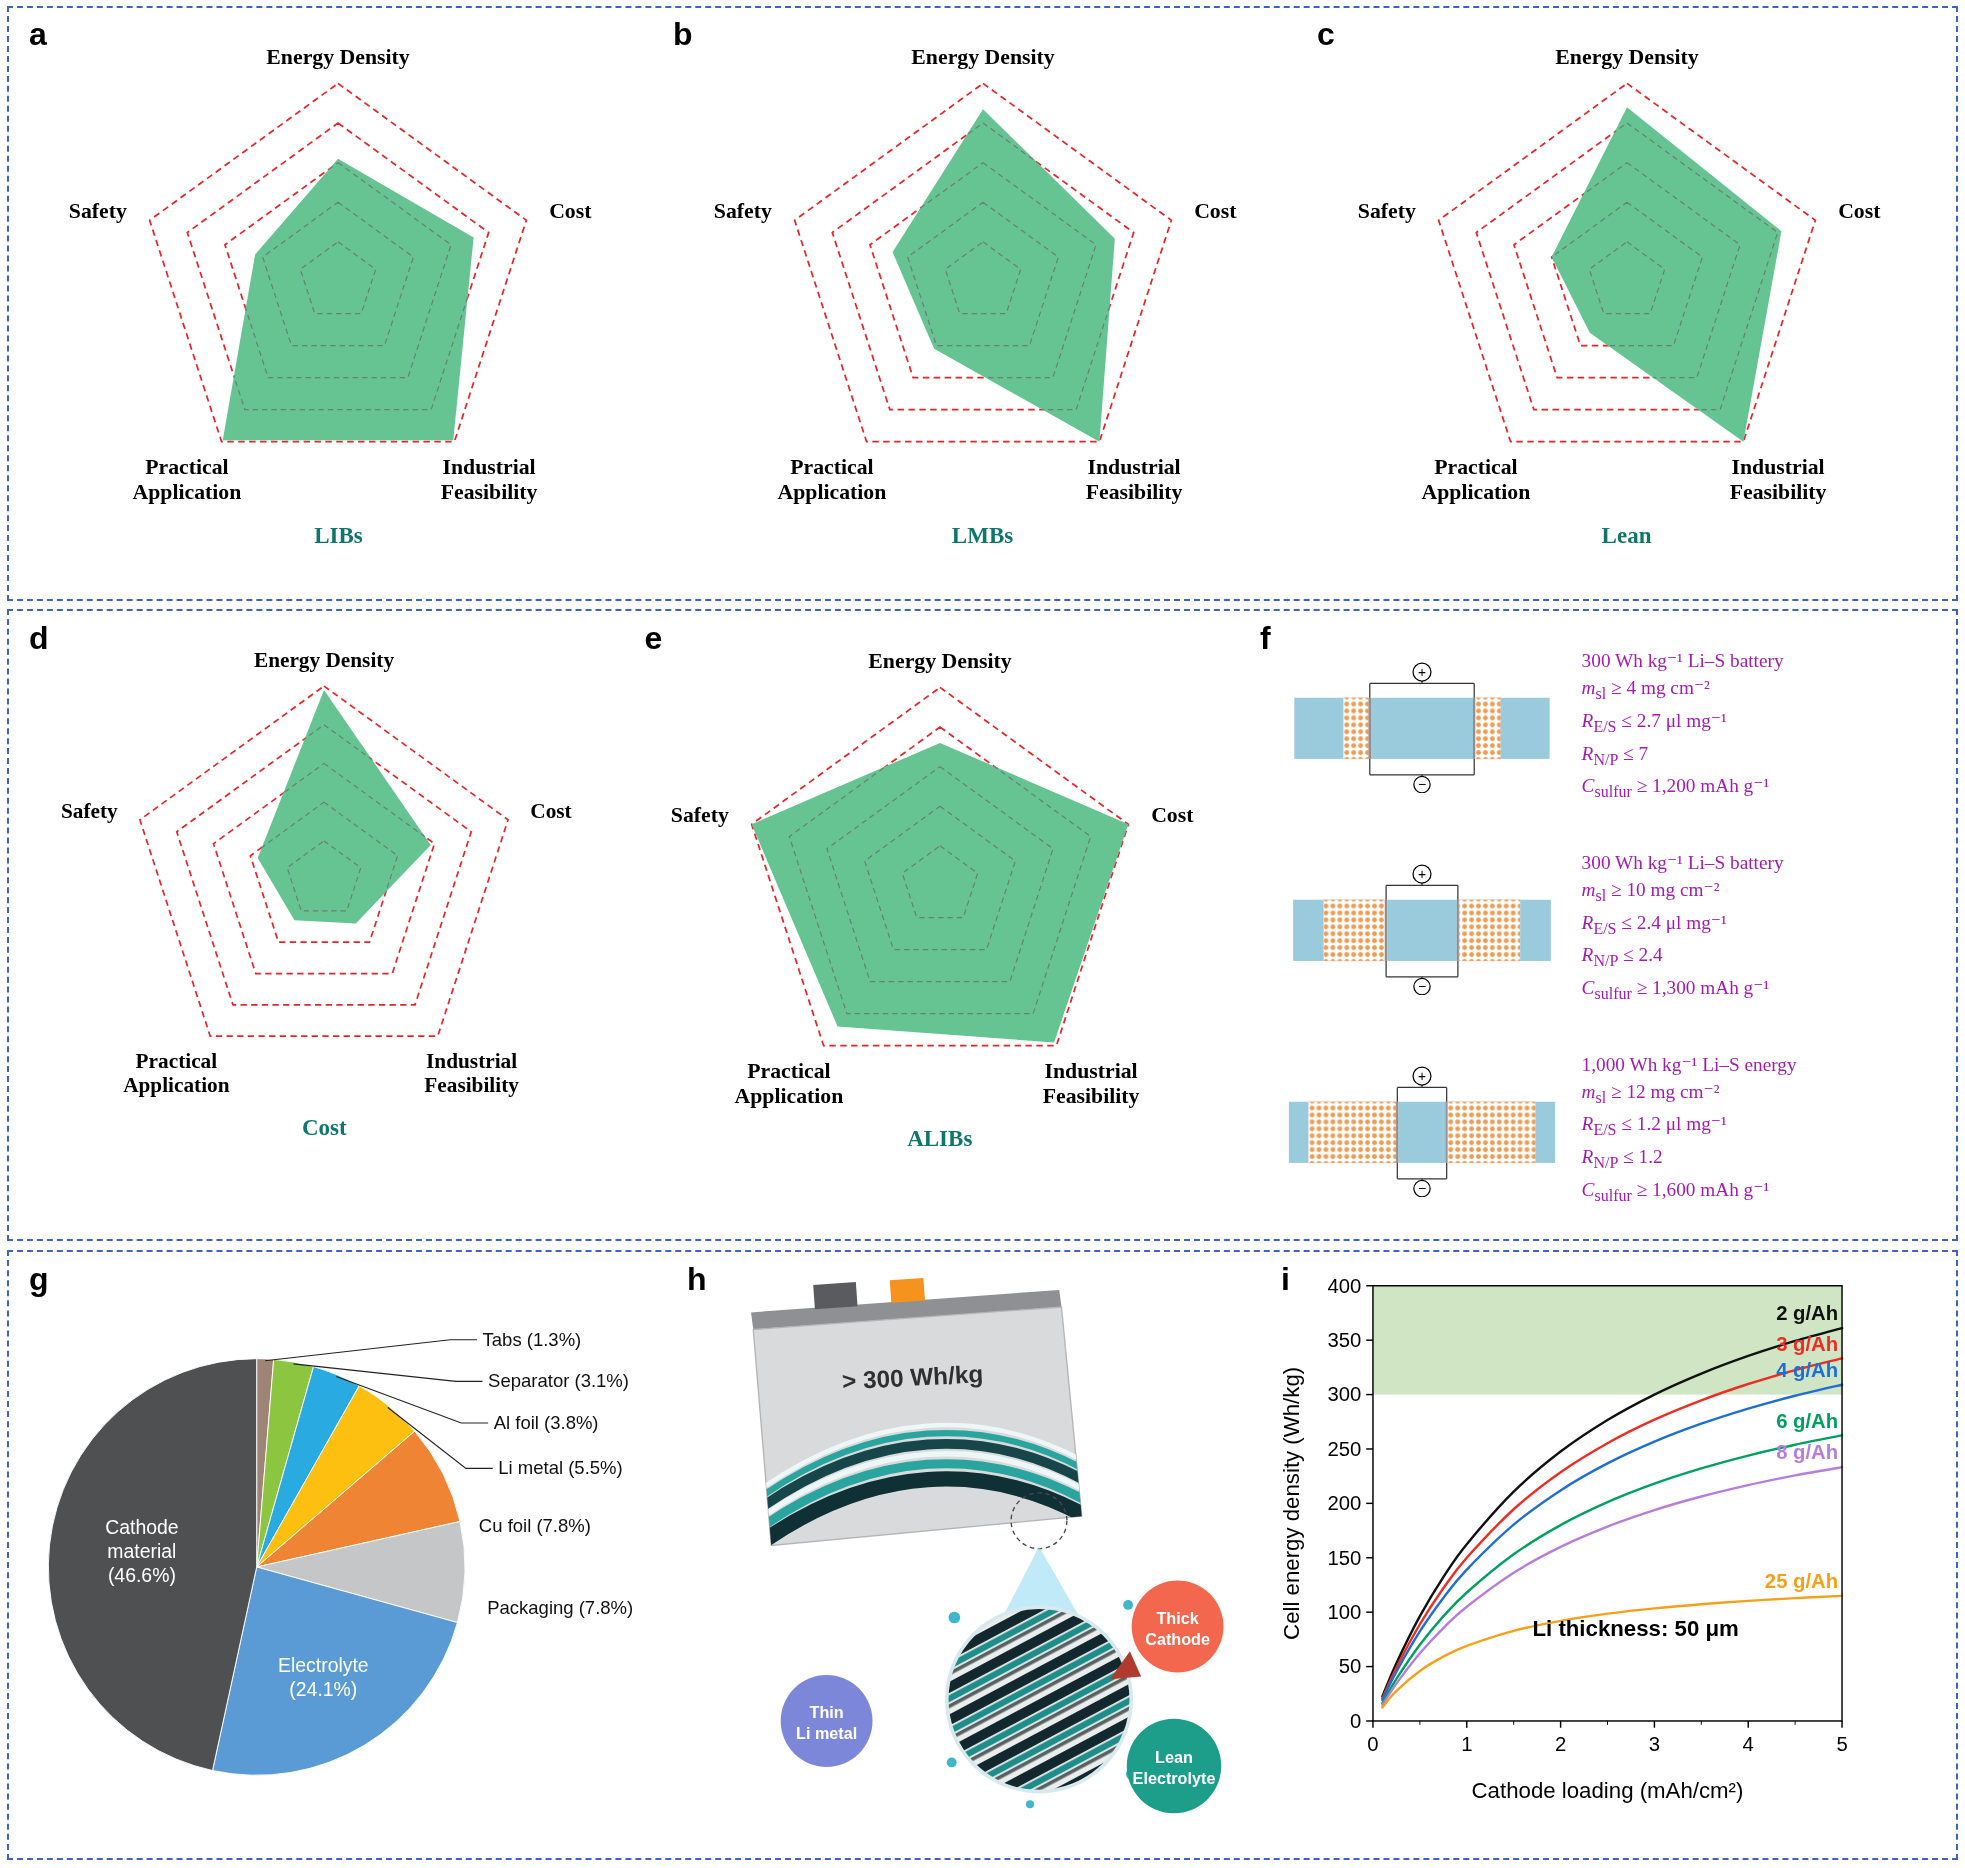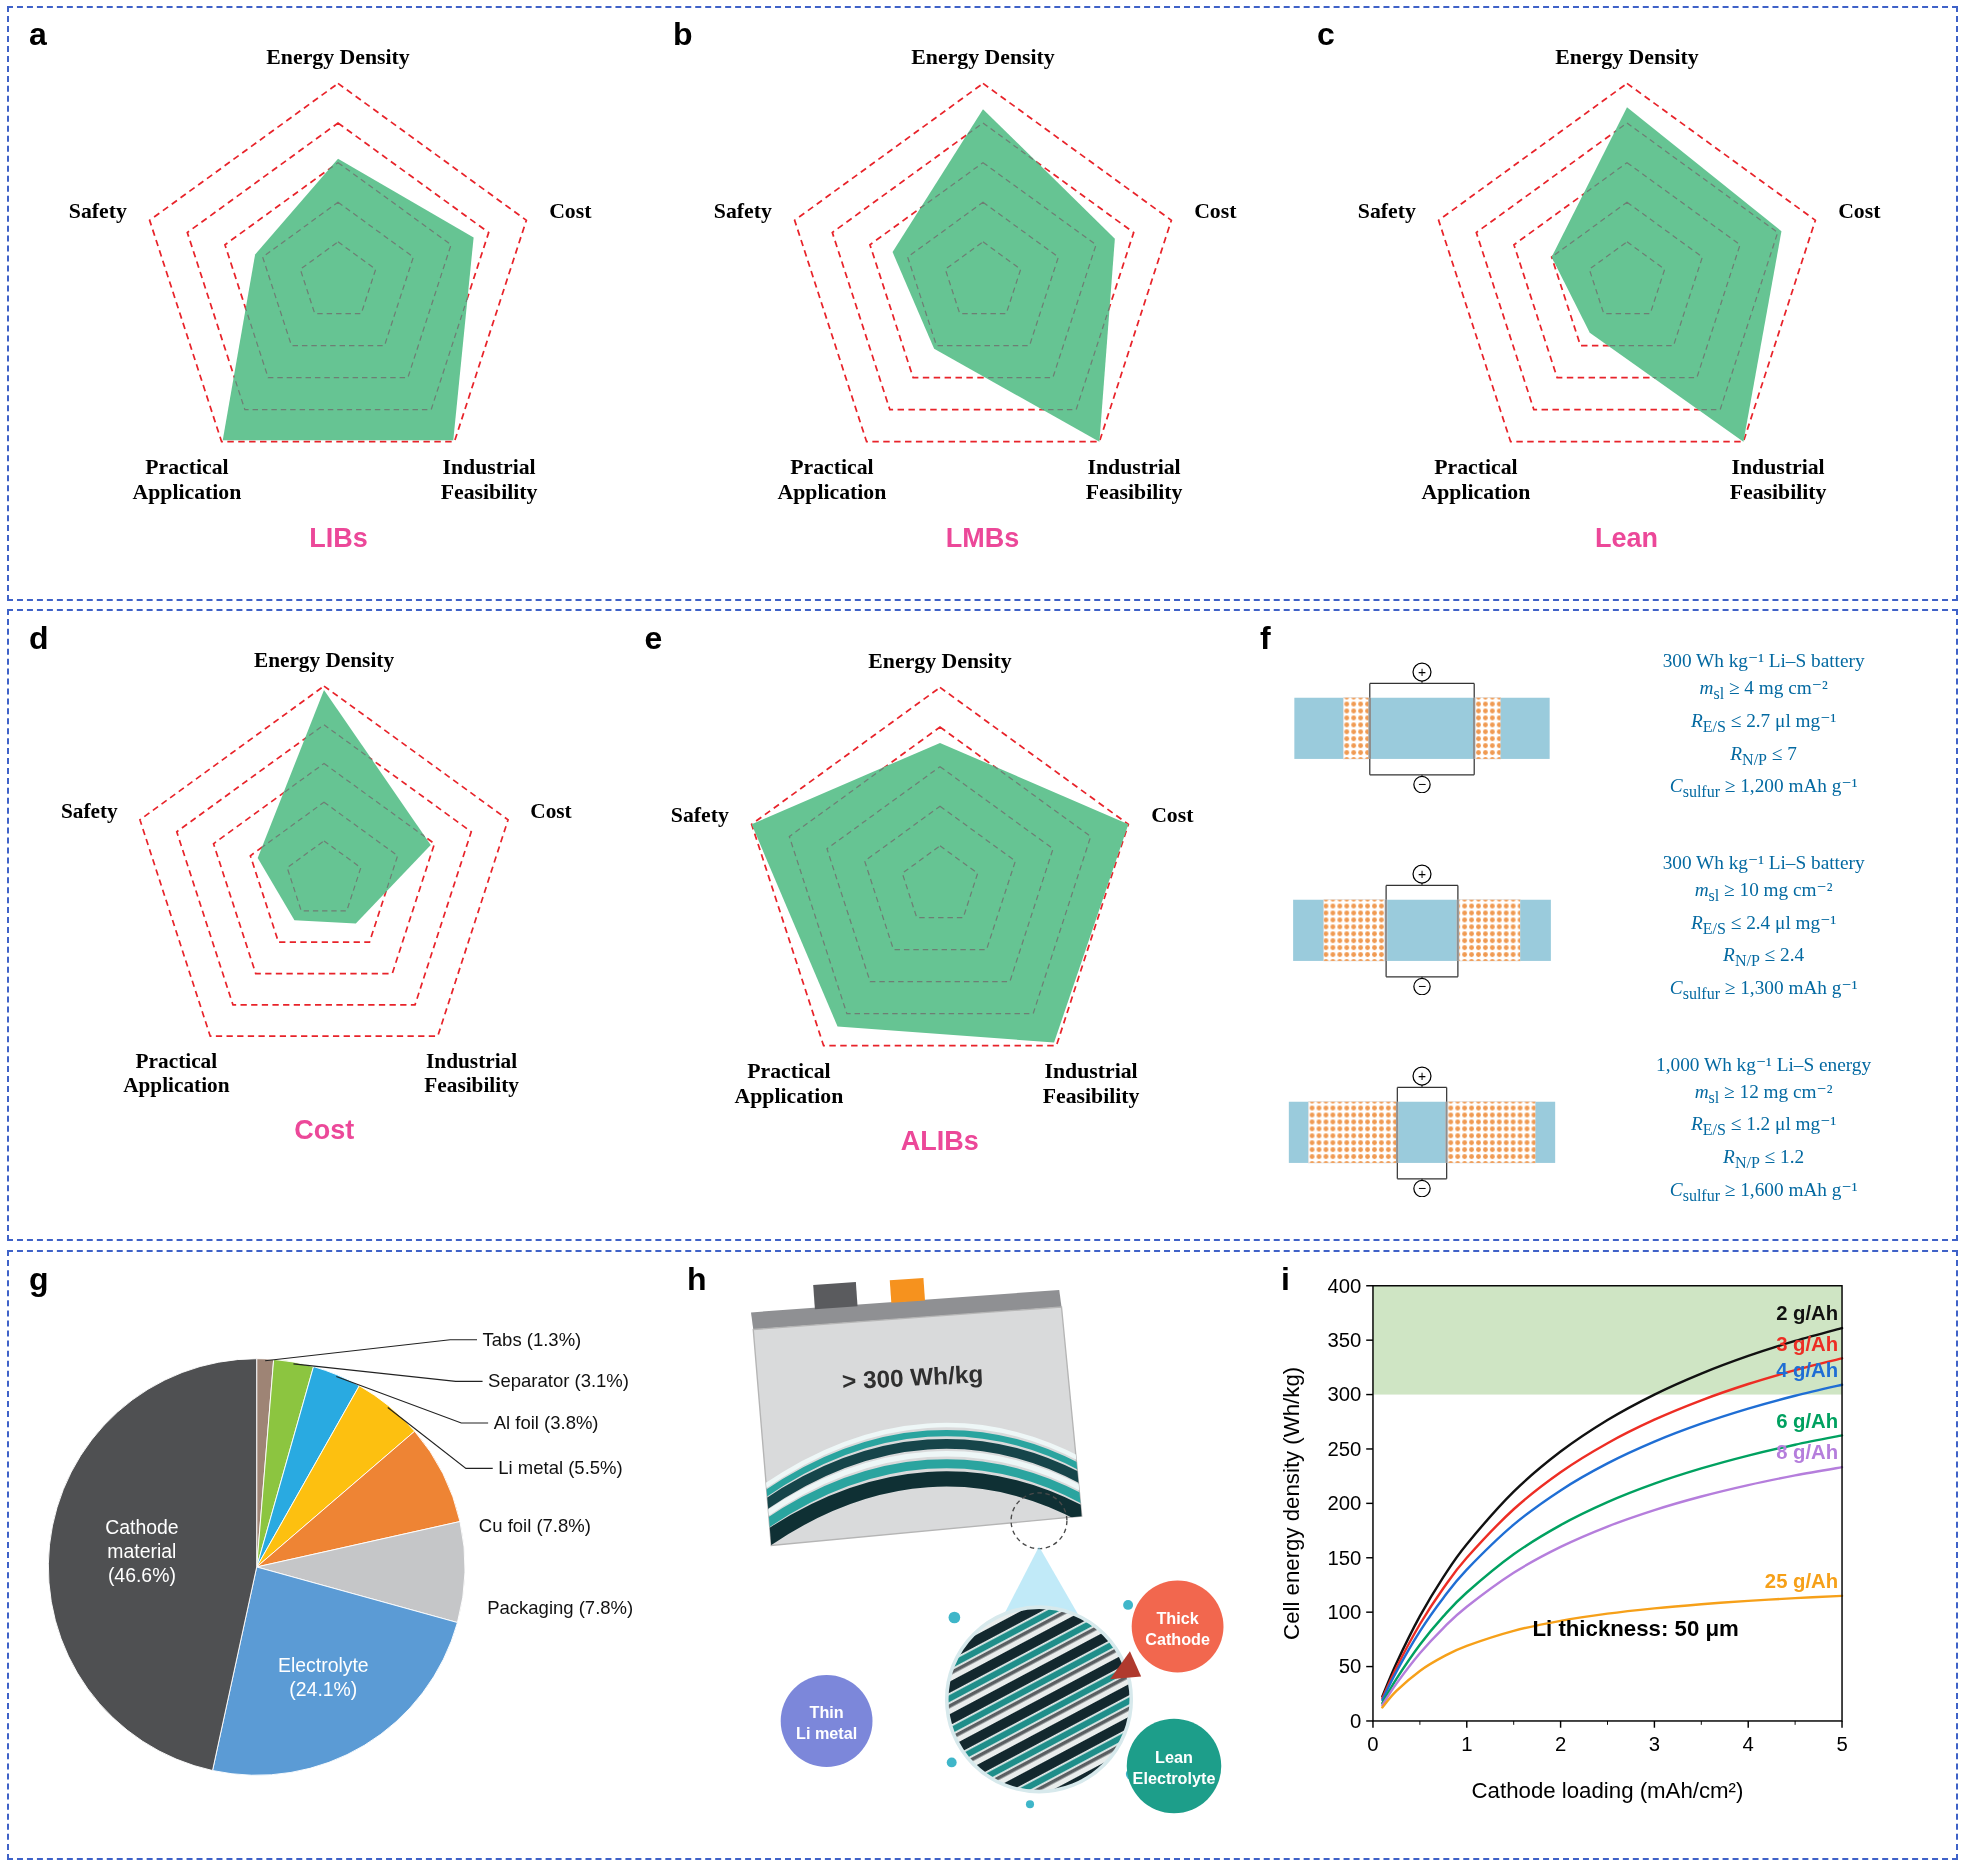--- a/index.html
+++ b/index.html
@@ -7,27 +7,27 @@
   body{width:1965px;height:1869px;overflow:hidden;font-family:"Liberation Sans","DejaVu Sans",sans-serif}
   .page{width:1965px;height:1869px;padding:5.8px 6.8px;display:flex;flex-direction:column;gap:8.7px}
   .srow{border:2.4px dashed #3f62c8;background:#fff;display:flex;align-items:flex-start;padding:3.9px 7.7px;position:relative}
   #row1{height:595px}
   #row2{height:632px}
   #row3{height:610px}
   .radar-panel{position:relative;flex:1;display:flex;flex-direction:column;align-items:center;padding-top:12.6px}
   .radar-svg{width:614px;height:auto;display:block}
   .radar-svg.small{width:600px}
   .panel-letter{position:absolute;left:12.6px;top:4.8px;font-weight:700;font-size:32px;color:#000;z-index:3}
-  .radar-title{margin-top:-1.9px;font-family:Liberation Sans, sans-serif;font-weight:700;font-size:27px;color:#ec4899}
+  .radar-title{margin-top:-1.9px;font-family:Liberation Serif, serif;font-weight:700;font-size:23px;color:#0f766e}
   .radar-label{font-weight:700;font-size:44px;font-family:"Liberation Serif","DejaVu Serif",serif;fill:#000}
   
   .f-panel{position:relative;flex:none;width:701px;display:flex;flex-direction:column;justify-content:space-around;padding:9.7px 2.9px 4.8px 19.3px;height:100%}
   .f-row{display:flex;align-items:center;gap:4.8px}
   .f-svg{width:310px;height:auto;flex:none}
-  .f-specs{flex:1;text-align:center;font-family:"Liberation Serif","DejaVu Serif",serif;font-size:19.3px;color:#0369a1}
+  .f-specs{flex:1;text-align:left;font-family:"Liberation Serif","DejaVu Serif",serif;font-size:19.3px;color:#a21caf}
   .f-title{line-height:27px}
   .spec-line{line-height:27px}
   .spec-line sub{font-size:16px}
   
   .pie-panel{position:relative;flex:none;width:658px;padding-top:14.5px}
   .pie-svg{width:648px;height:auto;display:block;margin-top:9.7px}
   .pie-out-label{font-size:40px;fill:#111;font-family:"Liberation Sans","DejaVu Sans",sans-serif}
   .pie-in-label{font-size:42px;fill:#fff;font-family:"Liberation Sans","DejaVu Sans",sans-serif}
   .h-panel{position:relative;flex:1;display:flex;justify-content:center;padding-top:14.5px}
   .pouch-svg{width:585px;height:auto;display:block}

